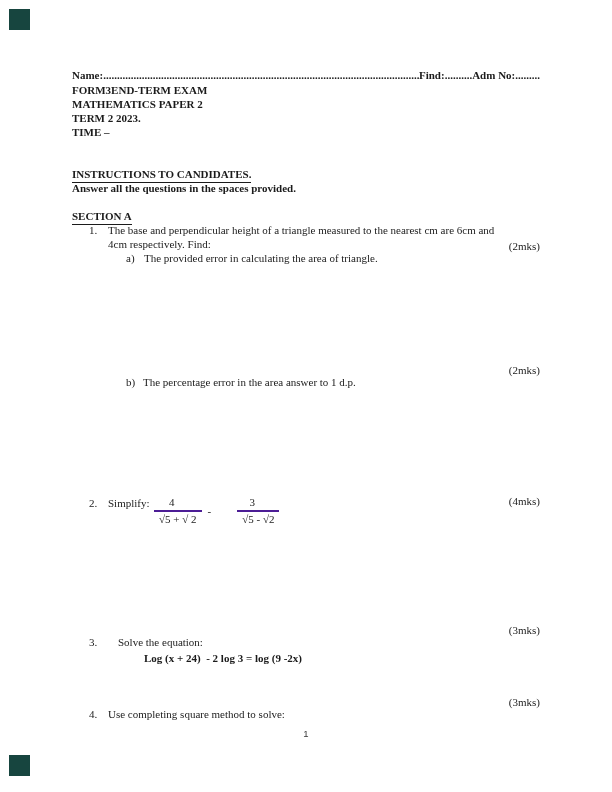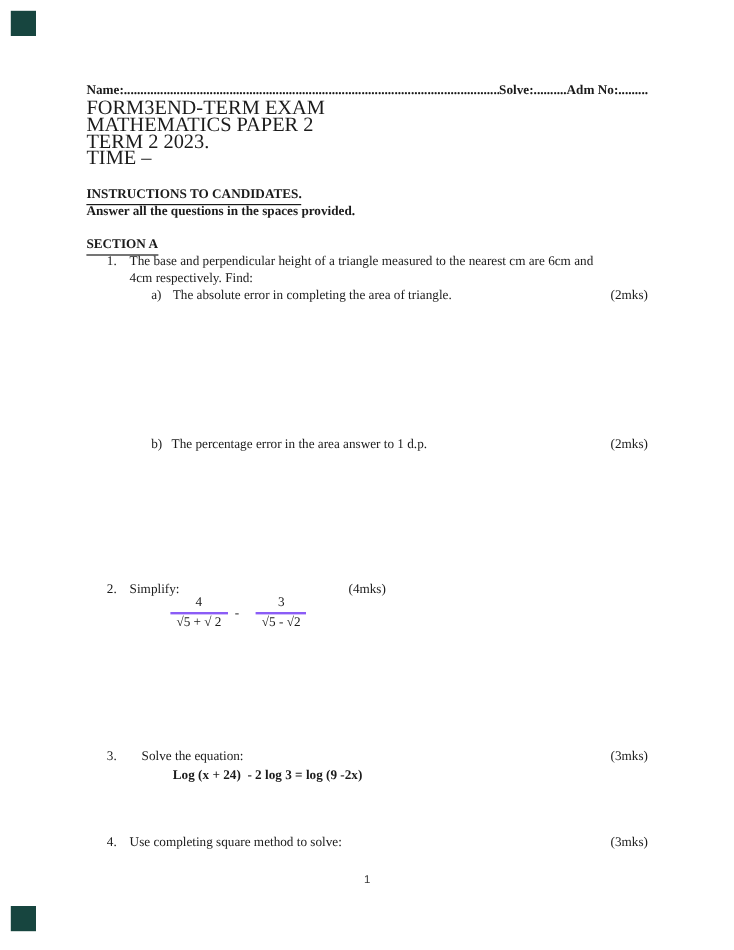--- a/index.html
+++ b/index.html
@@ -4,52 +4,52 @@
 <style>
   html,body{margin:0;padding:0;}
   body{
     width:612px;height:792px;
     background:#ffffff;
     position:relative;
     font-family:"Liberation Serif", serif;
     color:#1b1b1b;
     overflow:hidden;
   }
-  .abs{position:absolute;white-space:pre;font-size:11px;line-height:14px;}
+  .abs{position:absolute;white-space:pre;font-size:11px;line-height:14px;margin-top:12px;}
   .bold{font-weight:bold;}
   .corner{position:absolute;width:21px;height:21px;}
   .name-line{
     position:absolute;left:72px;top:68px;width:468px;
     display:flex;align-items:flex-start;
     font-weight:bold;font-size:11px;line-height:14px;white-space:nowrap;
   }
   .name-line .dots-fill{flex:1 1 auto;overflow:hidden;white-space:nowrap;}
   .name-line .fixed{flex:0 0 auto;}
-  .header-lines{position:absolute;left:72px;top:83px;font-weight:normal;font-size:17px;line-height:14px;}
+  .header-lines{position:absolute;left:72px;top:83px;font-weight:bold;font-size:11px;line-height:14px;}
   .header-lines div{white-space:pre;}
   .u{display:inline-block;border-bottom:1.5px solid #1b1b1b;padding-bottom:0.5px;}
   .marks-row{position:absolute;left:72px;width:468px;text-align:right;font-size:11px;line-height:14px;white-space:pre;}
   .frac-row{position:absolute;left:142px;top:496px;display:flex;align-items:center;font-size:11px;line-height:13px;}
   .frac{display:inline-block;text-align:center;}
   .frac .num{display:block;padding:0 2px 1px 2px;}
-  .frac .den{display:block;border-top:2px solid #8b5cf6;padding:1px 5px 0 5px;white-space:pre;}
+  .frac .den{display:block;border-top:2px solid #4c1d95;padding:1px 5px 0 5px;white-space:pre;margin-left:12px;}
   .minus{margin:0 14px 0 6px;}
   .page-num{position:absolute;left:0;top:728px;width:612px;text-align:center;
     font-family:"Liberation Sans", sans-serif;font-size:9.5px;color:#3a3a3a;}
 </style>
 </head>
 <body>
 
 <div class="corner" style="left:9px;top:9px;background:#17453f;"></div>
 <div class="corner" style="left:9px;top:755px;background:#17453f;"></div>
 
 <div class="name-line">
   <span class="fixed">Name:</span>
     <span class="dots-fill">..............................................................................................................................</span>
-    <span class="fixed">Solve:</span>
+    <span class="fixed">Find:</span>
     <span class="fixed">..........</span>
     <span class="fixed">Adm No:</span>
     <span class="fixed">.........</span>
 </div>
 
 <div class="header-lines">
   <div>FORM3END-TERM EXAM</div>
   <div>MATHEMATICS PAPER 2</div>
   <div>TERM 2 2023.</div>
   <div>TIME –</div>
@@ -58,30 +58,30 @@
 <div class="abs bold" style="left:72px;top:155px;"><span class="u">INSTRUCTIONS TO CANDIDATES.</span></div>
 <div class="abs bold" style="left:72px;top:169px;">Answer all the questions in the spaces provided.</div>
 
 <div class="abs bold" style="left:72px;top:197px;"><span class="u">SECTION A</span></div>
 
 <div class="abs" style="left:89px;top:211px;">1.</div>
 <div class="abs" style="left:108px;top:211px;">The base and perpendicular height of a triangle measured to the nearest cm are 6cm and</div>
 <div class="abs" style="left:108px;top:225px;">4cm respectively. Find:</div>
 
 <div class="abs" style="left:126px;top:239px;">a)</div>
-<div class="abs" style="left:144px;top:239px;">The absolute error in completing the area of triangle.</div>
+<div class="abs" style="left:144px;top:239px;">The provided error in calculating the area of triangle.</div>
 <div class="marks-row" style="top:239px;">(2mks)</div>
 
 <div class="abs" style="left:126px;top:363px;">b)</div>
 <div class="abs" style="left:143px;top:363px;">The percentage error in the area answer to 1 d.p.</div>
 <div class="marks-row" style="top:363px;">(2mks)</div>
 
 <div class="abs" style="left:89px;top:484px;">2.</div>
 <div class="abs" style="left:108px;top:484px;">Simplify:</div>
-<div class="marks-row" style="top:484px;text-align:center;">(4mks)</div>
+<div class="marks-row" style="top:494px;">(4mks)</div>
 
 <div class="frac-row">
   <span class="frac">
     <span class="num">4</span>
     <span class="den">√5 + √ 2</span>
   </span>
   <span class="minus">-</span>
   <span class="frac">
     <span class="num">3</span>
     <span class="den">√5 - √2</span>

